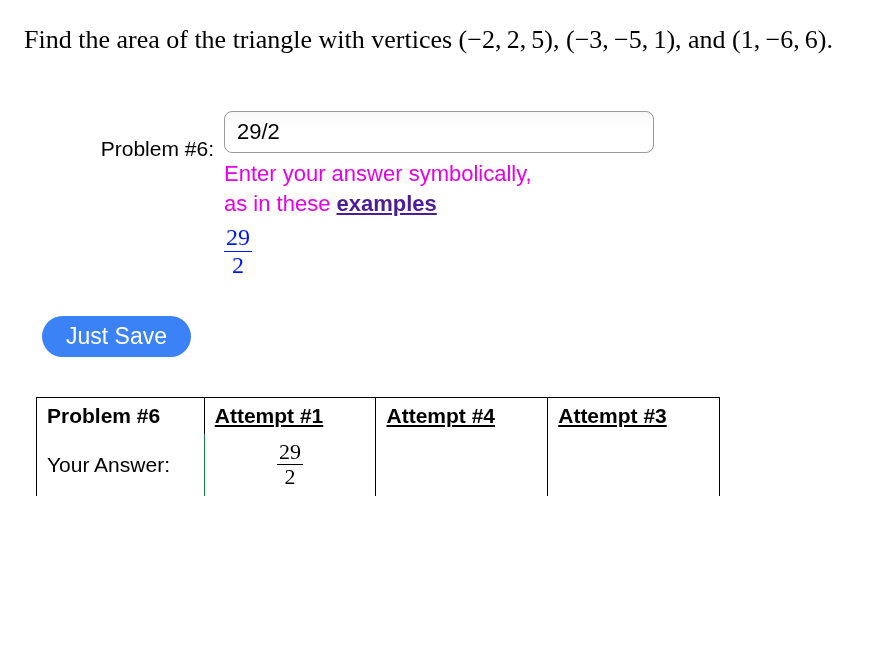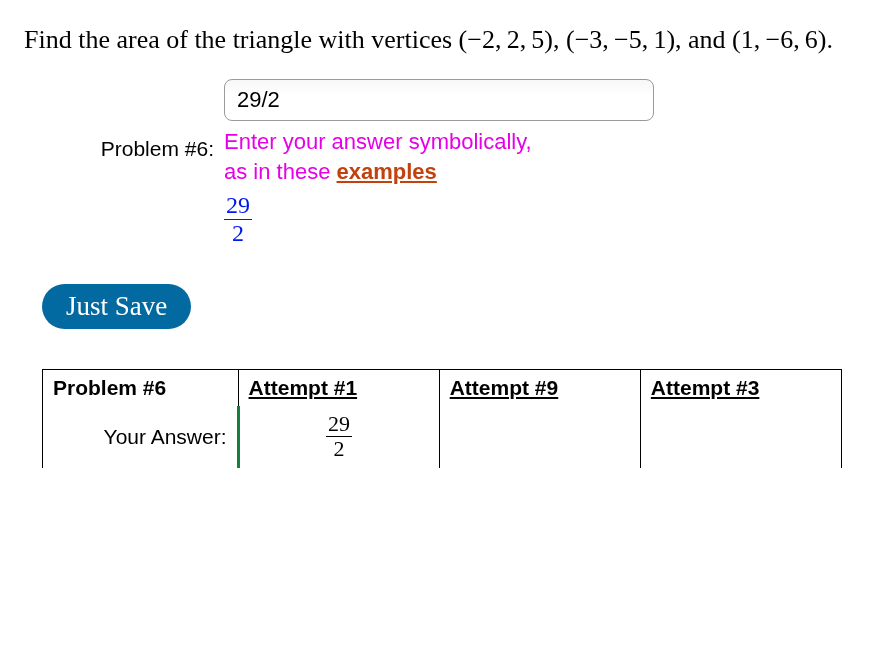--- a/index.html
+++ b/index.html
@@ -37,29 +37,30 @@
     .answer-input {
       width: 430px;
       height: 42px;
       border: 1px solid #9a9a9a;
       border-radius: 8px;
       padding: 4px 12px;
       font-size: 22px;
       font-family: Verdana, Geneva, sans-serif;
       background: linear-gradient(#f7f7f7, #fff 40%);
       outline: none;
+      margin-top: 32px;
     }
     .hint {
       color: #e600e6;
       font-size: 22px;
       margin-top: 6px;
       line-height: 1.35;
     }
     .hint a {
-      color: #c2410c;
+      color: #4c1d95;
       font-weight: bold;
       text-decoration: underline;
     }
     .preview {
       color: #0018f0;
       font-family: Georgia, 'Times New Roman', serif;
       font-size: 24px;
       margin-top: 6px;
       display: inline-block;
     }
@@ -78,55 +79,54 @@
       display: block;
       padding: 0 2px;
     }
     .buttons {
       display: flex;
       gap: 40px;
       margin-bottom: 40px;
       margin-left: 18px;
     }
     .btn {
-      background: #0369a1;
+      background: #3b82f6;
       color: #fff;
       border: none;
       border-radius: 999px;
       padding: 7px 24px;
-      font-size: 27px;
-      font-family: Liberation Serif, serif;
+      font-size: 23px;
+      font-family: Liberation Sans, sans-serif;
       cursor: pointer;
     }
     .results {
       border-collapse: collapse;
-      width: 800px;
-      margin-left: 18px;
+      width: 684px;
+      margin-left: 12px;
     }
     .results td, .results th {
       border: 1px solid #000;
       padding: 6px 10px;
       font-size: 21px;
       font-family: Verdana, Geneva, sans-serif;
       vertical-align: middle;
     }
     .results .hdr-prob {
       font-weight: bold;
       text-align: left;
       width: 175px;
     }
     .results .attempt-hdr {
       text-decoration: underline;
       text-align: left;
       font-weight: bold;
       width: 180px;
     }
     .results .row-label {
-      text-align: right;
-      border-right: 3px solid #15803d;
+      border-right: 1px solid #15803d;
     }
     .results .no-top { border-top: none; }
     .results .no-bottom { border-bottom: none; }
     .results .val { text-align: center; }
     .mark-x {
       color: #e60000;
       font-weight: bold;
       font-size: 20px;
       margin-left: 1px;
     }
@@ -160,21 +160,21 @@
 
 <div class="buttons">
   <button class="btn">Just Save</button>
 </div>
 
 <table class="results">
   <tbody>
       <tr>
     <th class="hdr-prob no-bottom">Problem #6</th>
     <th class="attempt-hdr no-bottom">Attempt #1</th>
-    <th class="attempt-hdr no-bottom">Attempt #9</th>
+    <th class="attempt-hdr no-bottom">Attempt #4</th>
     <th class="attempt-hdr no-bottom">Attempt #3</th>
   </tr>
   <tr>
     <td class="row-label no-top no-bottom">Your Answer:</td>
     <td class="val no-top no-bottom">
       <span class="frac table-frac">
         <span class="num">29</span>
         <span class="den">2</span>
       </span>
     </td>

